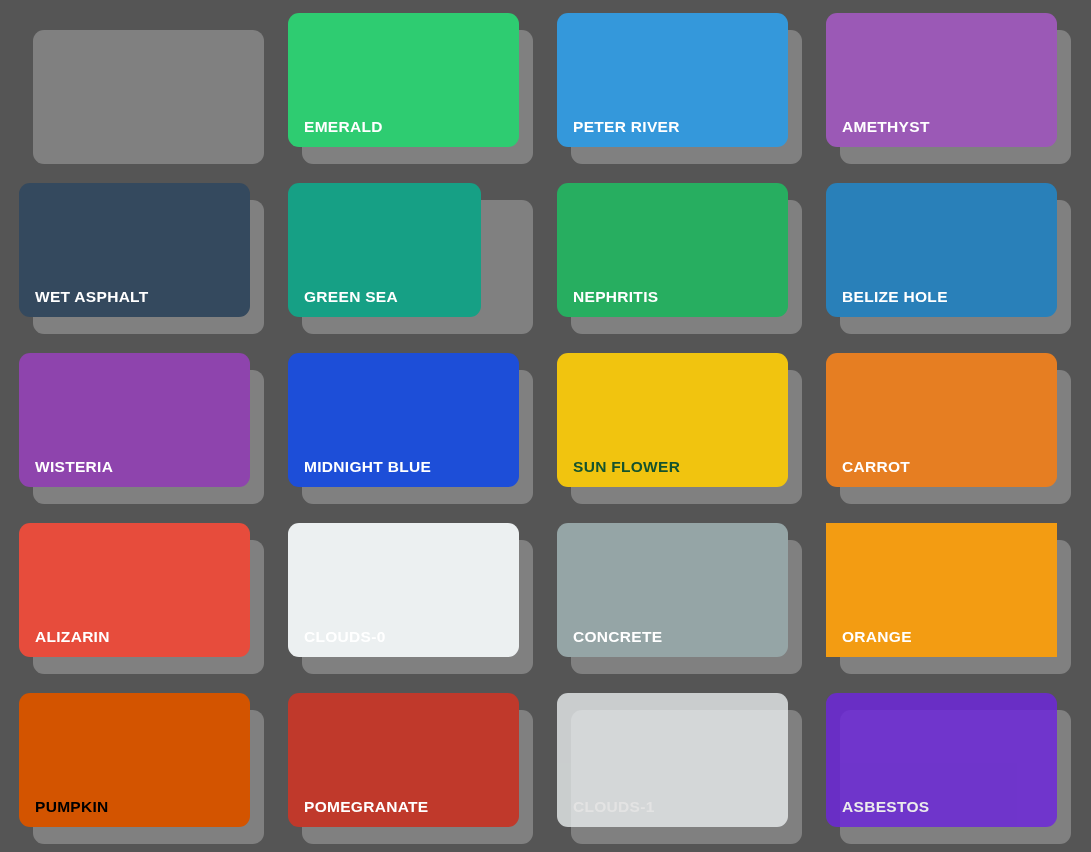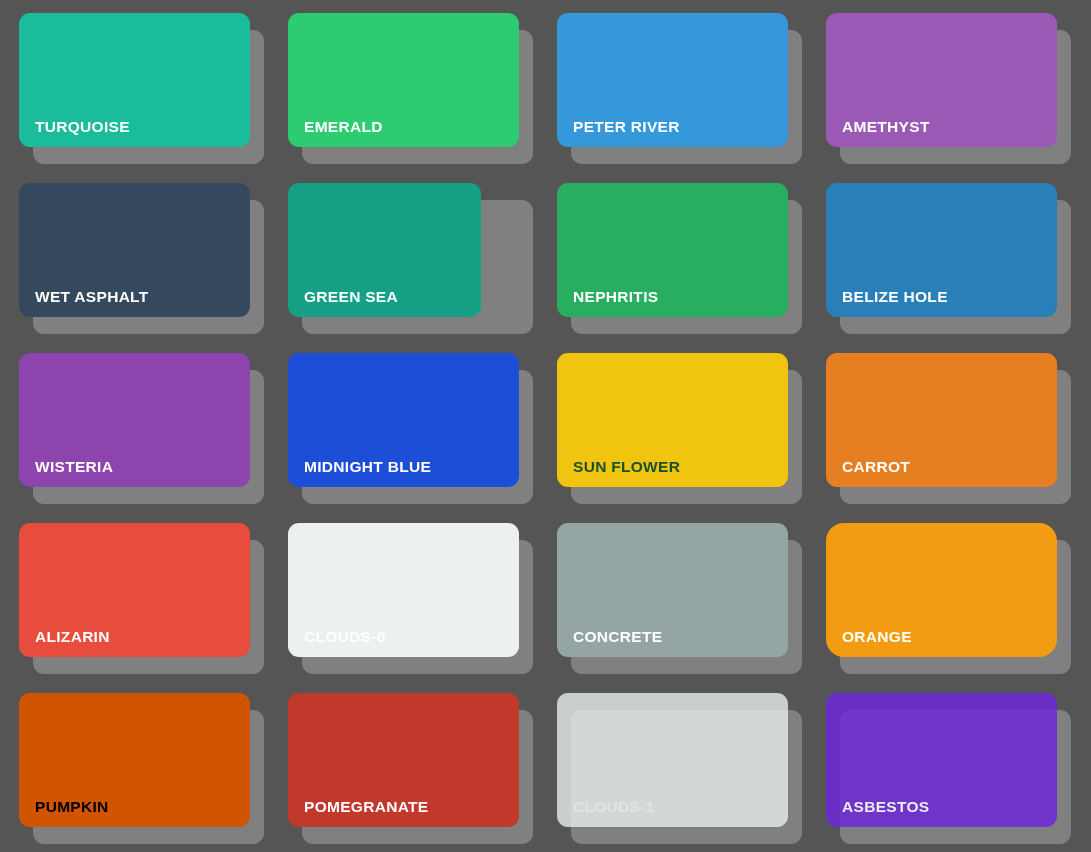--- a/index.html
+++ b/index.html
@@ -62,23 +62,20 @@
     white-space:nowrap;
     text-transform:uppercase;
   }
 </style>
 </head>
 <body style="background: rgb(85, 85, 85);">
 
 <div id="swatch-grid" style="width: 1091px; height: 852px;">
     <div class="swatch-cell" style="left: 19px; top: 13px;">
       <div class="swatch-shadow" style="background: rgb(128, 128, 128); left: 14px; top: 17px; width: 231px; height: 134px; border-radius: 11px;"></div>
-      <div class="swatch-card" style="background: rgb(26, 188, 156); opacity: 1; width: 231px; height: 134px; border-radius: 11px;">
-        <div class="swatch-label" style="color: rgb(255, 255, 255);">TURQUOISE</div>
-      </div>
     </div>
     <div class="swatch-cell" style="left: 288px; top: 13px;">
       <div class="swatch-shadow" style="background: rgb(128, 128, 128); left: 14px; top: 17px; width: 231px; height: 134px; border-radius: 11px;"></div>
       <div class="swatch-card" style="background: rgb(46, 204, 113); opacity: 1; width: 231px; height: 134px; border-radius: 11px;">
         <div class="swatch-label" style="color: rgb(255, 255, 255);">EMERALD</div>
       </div>
     </div>
     <div class="swatch-cell" style="left: 557px; top: 13px;">
       <div class="swatch-shadow" style="background: rgb(128, 128, 128); left: 14px; top: 17px; width: 231px; height: 134px; border-radius: 11px;"></div>
       <div class="swatch-card" style="background: rgb(52, 152, 219); opacity: 1; width: 231px; height: 134px; border-radius: 11px;">
@@ -152,21 +149,21 @@
       </div>
     </div>
     <div class="swatch-cell" style="left: 557px; top: 523px;">
       <div class="swatch-shadow" style="background: rgb(128, 128, 128); left: 14px; top: 17px; width: 231px; height: 134px; border-radius: 11px;"></div>
       <div class="swatch-card" style="background: rgb(149, 165, 166); opacity: 1; width: 231px; height: 134px; border-radius: 11px;">
         <div class="swatch-label" style="color: rgb(255, 255, 255);">CONCRETE</div>
       </div>
     </div>
     <div class="swatch-cell" style="left: 826px; top: 523px;">
       <div class="swatch-shadow" style="background: rgb(128, 128, 128); left: 14px; top: 17px; width: 231px; height: 134px; border-radius: 11px;"></div>
-      <div class="swatch-card" style="background: rgb(243, 156, 18); opacity: 1; width: 231px; height: 134px; border-radius: 18px;">
+      <div class="swatch-card" style="background: rgb(243, 156, 18); opacity: 1; width: 231px; height: 134px; border-radius: 0;">
         <div class="swatch-label" style="color: rgb(255, 255, 255);">ORANGE</div>
       </div>
     </div>
     <div class="swatch-cell" style="left: 19px; top: 693px;">
       <div class="swatch-shadow" style="background: rgb(128, 128, 128); left: 14px; top: 17px; width: 231px; height: 134px; border-radius: 11px;"></div>
       <div class="swatch-card" style="background: rgb(211, 84, 0); opacity: 1; width: 231px; height: 134px; border-radius: 11px;">
         <div class="swatch-label" style="color: #000000;">PUMPKIN</div>
       </div>
     </div>
     <div class="swatch-cell" style="left: 288px; top: 693px;">

